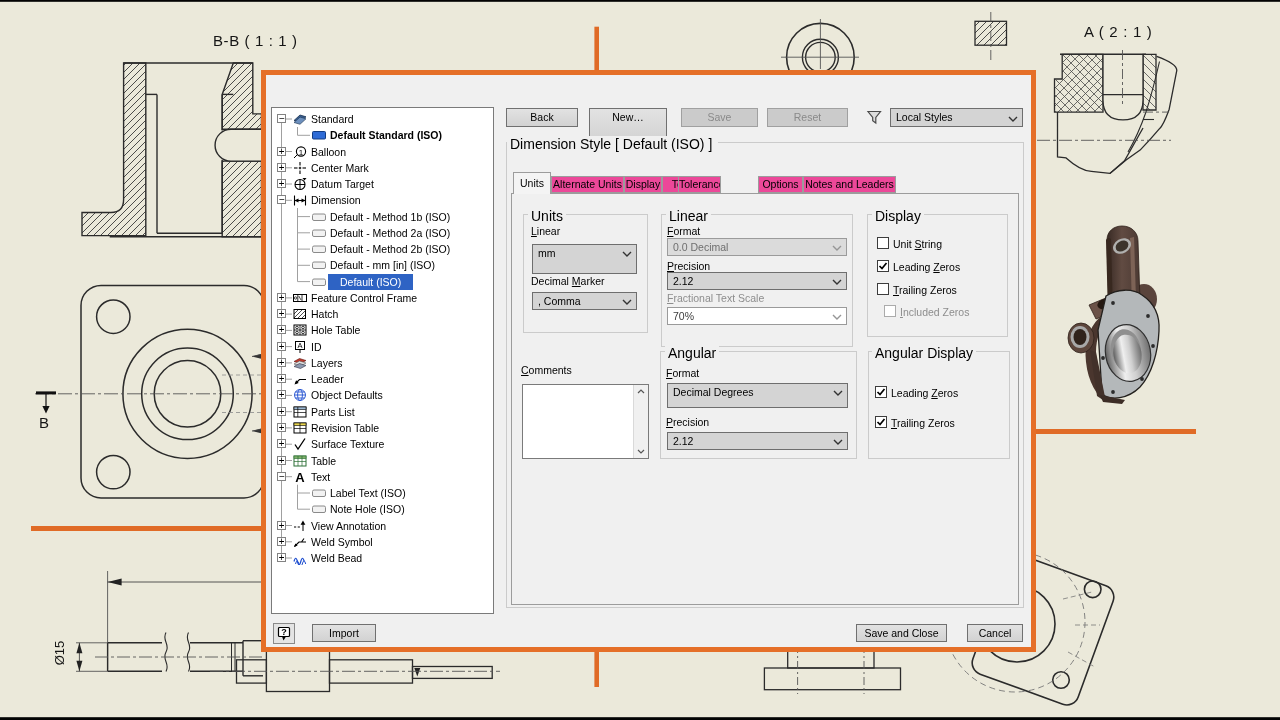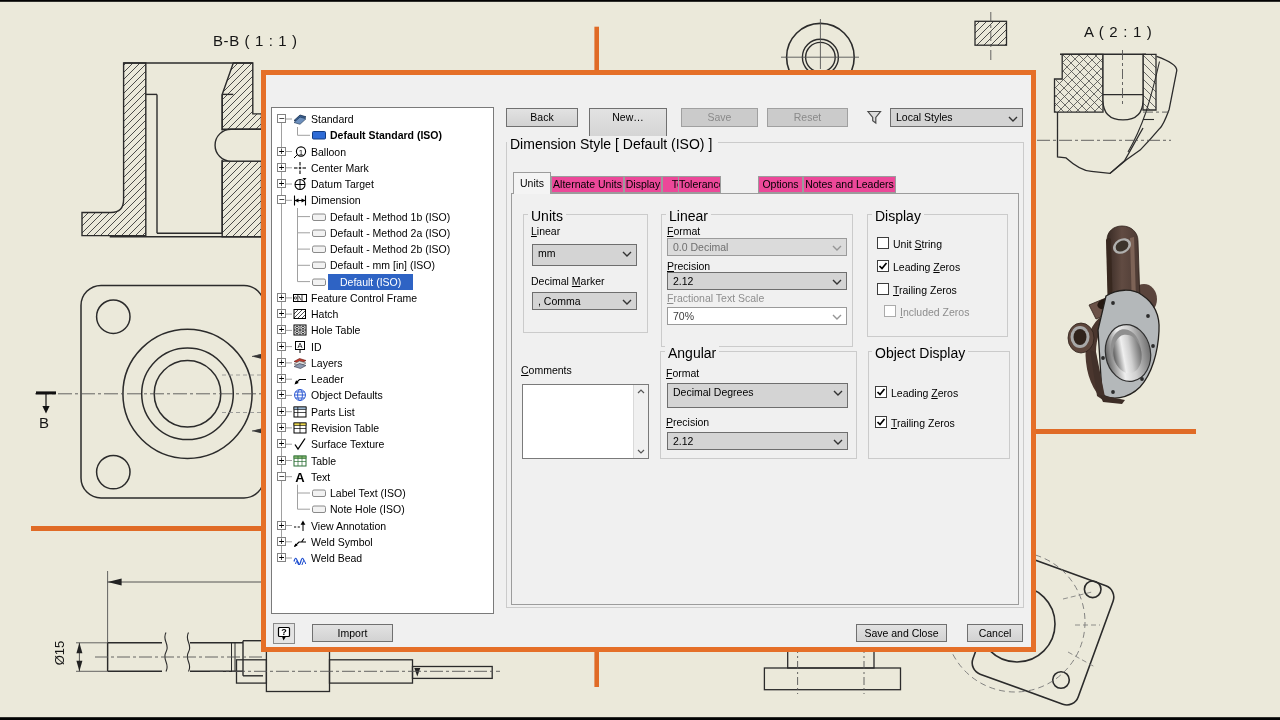--- a/index.html
+++ b/index.html
@@ -522,21 +522,21 @@
 <div class="tab" style="left:285px;width:73px">Alternate Units</div>
 <div class="tab" style="left:358px;width:38px">Display</div>
 <div class="tab" style="left:396px;width:39px">Text</div>
 <div class="tab" style="left:412px;width:43px">Tolerance</div>
 <div class="tab" style="left:492px;width:45px">Options</div>
 <div class="tab" style="left:537px;width:93px">Notes and Leaders</div>
 
 <div class="glb" style="left:262px;top:133px">Units</div>
 <div class="grp" style="left:257px;top:139px;width:125px;height:119px"></div>
 <div class="lbl" style="left:265px;top:150px"><u>L</u>inear</div>
-<div class="combo" style="left:266px;top:169px;width:105px;height:22px">mm<svg class="ch" width="10" height="6">
+<div class="combo" style="left:266px;top:169px;width:105px;height:30px">mm<svg class="ch" width="10" height="6">
         <path d="M1,1 L5,5 L9,1" stroke="#333" stroke-width="1.4" fill="none"></path>
       </svg></div>
 <div class="lbl" style="left:265px;top:200px">Decimal <u>M</u>arker</div>
 <div class="combo" style="left:266px;top:217px;width:105px;height:18px">, Comma<svg class="ch" width="10" height="6">
         <path d="M1,1 L5,5 L9,1" stroke="#333" stroke-width="1.4" fill="none"></path>
       </svg></div>
 
 <div class="glb" style="left:400px;top:133px">Linear</div>
 <div class="grp" style="left:395px;top:139px;width:192px;height:133px"></div>
 <div class="lbl" style="left:401px;top:150px"><u>F</u>ormat</div>
@@ -583,21 +583,21 @@
 <div class="grp" style="left:394px;top:276px;width:197px;height:108px"></div>
 <div class="lbl" style="left:400px;top:292px"><u>F</u>ormat</div>
 <div class="combo" style="left:401px;top:308px;width:181px;height:25px">Decimal Degrees<svg class="ch" width="10" height="6">
         <path d="M1,1 L5,5 L9,1" stroke="#333" stroke-width="1.4" fill="none"></path>
       </svg></div>
 <div class="lbl" style="left:400px;top:341px"><u>P</u>recision</div>
 <div class="combo" style="left:401px;top:357px;width:181px;height:18px">2.12<svg class="ch" width="10" height="6">
         <path d="M1,1 L5,5 L9,1" stroke="#333" stroke-width="1.4" fill="none"></path>
       </svg></div>
 
-<div class="glb" style="left:606px;top:270px">Object Display</div>
+<div class="glb" style="left:606px;top:270px">Angular Display</div>
 <div class="grp" style="left:602px;top:276px;width:142px;height:108px"></div>
 <div class="cb" style="left:609px;top:311px">
       <svg width="10" height="10" style="position:absolute;left:0;top:0">
         <path d="M1.5,5 L4,7.5 L8.5,2" stroke="#000" stroke-width="1.7" fill="none"></path>
       </svg>
     </div>
     <div class="lbl" style="left:625px;top:312px">Leading <u>Z</u>eros</div>
 <div class="cb" style="left:609px;top:341px">
       <svg width="10" height="10" style="position:absolute;left:0;top:0">
         <path d="M1.5,5 L4,7.5 L8.5,2" stroke="#000" stroke-width="1.7" fill="none"></path>
@@ -605,16 +605,16 @@
     </div>
     <div class="lbl" style="left:625px;top:342px"><u>T</u>railing Zeros</div>
 
 <div class="btn" style="left:7px;top:548px;width:22px;height:21px;background:#e4e4e4;border-color:#8a8a8a">
       <svg width="18" height="17" style="position:absolute;left:1px;top:1px">
         <rect x="3.5" y="2.5" width="11" height="9" rx="1" fill="#fff" stroke="#000" stroke-width="1.2"></rect>
         <text x="9" y="10" font-size="9" font-weight="bold" text-anchor="middle" font-family="Liberation Sans">?</text>
         <path d="M7,11.5 L11,11.5 L8.5,15.5 Z" fill="#000"></path>
       </svg>
     </div>
-<div class="btn" style="left:46px;top:549px;width:81px;height:18px;line-height:16px">Import</div>
+<div class="btn" style="left:46px;top:549px;width:64px;height:18px;line-height:16px">Import</div>
 <div class="btn" style="left:590px;top:549px;width:91px;height:18px;line-height:16px">Save and Close</div>
 <div class="btn" style="left:701px;top:549px;width:56px;height:18px;line-height:16px">Cancel</div>
 </div>
 
 </body></html>

